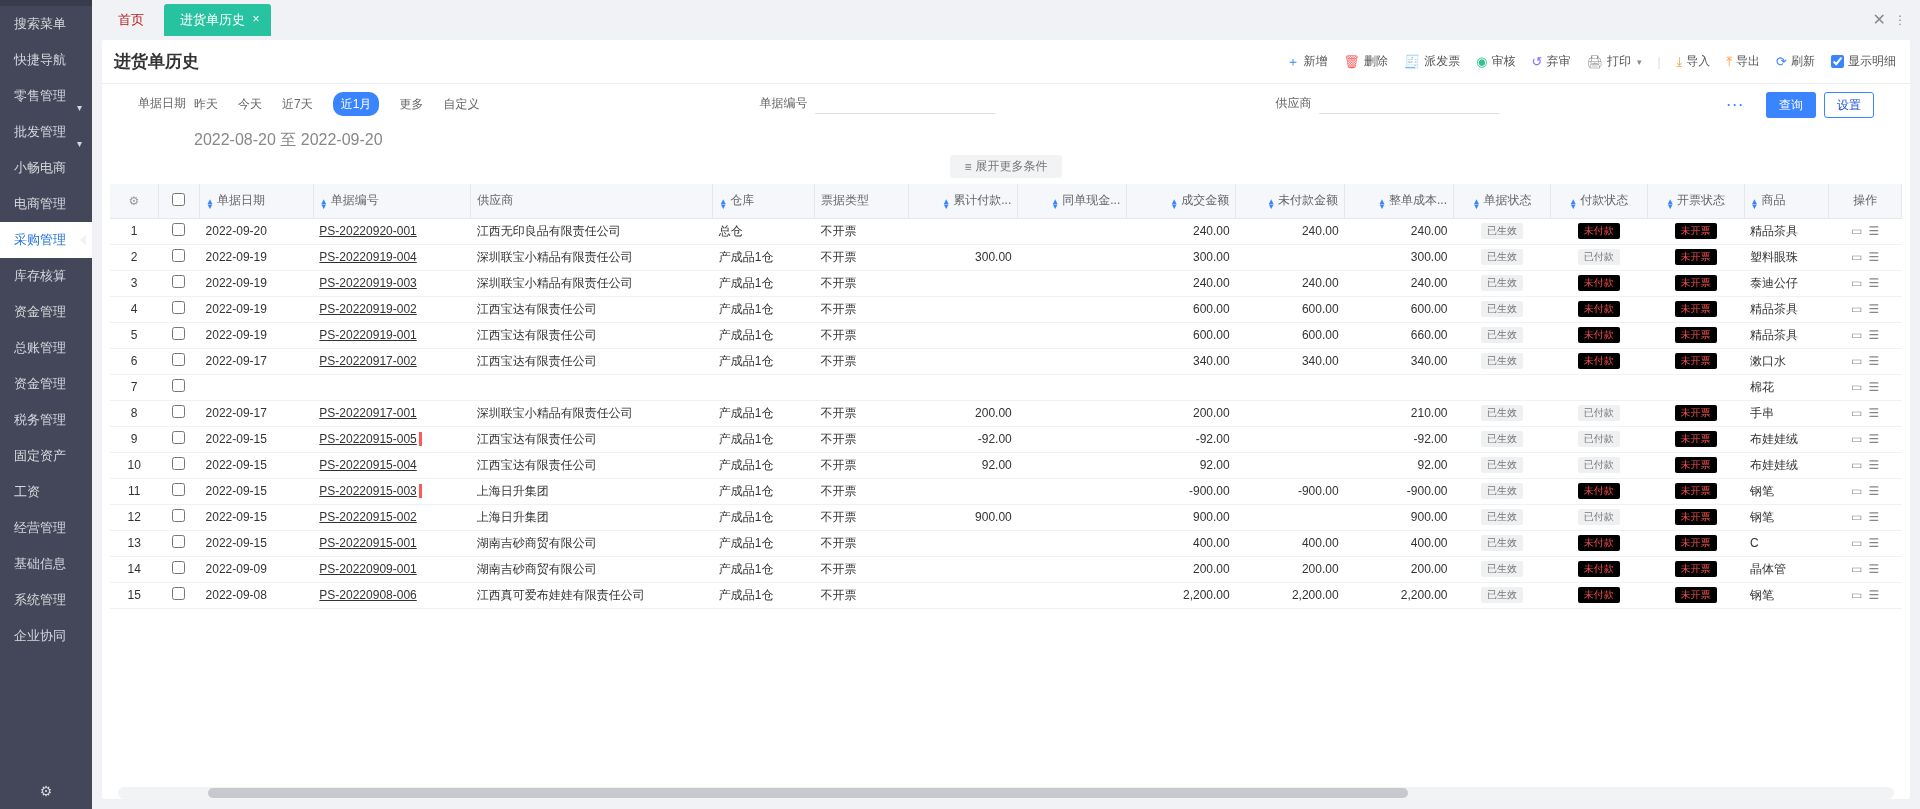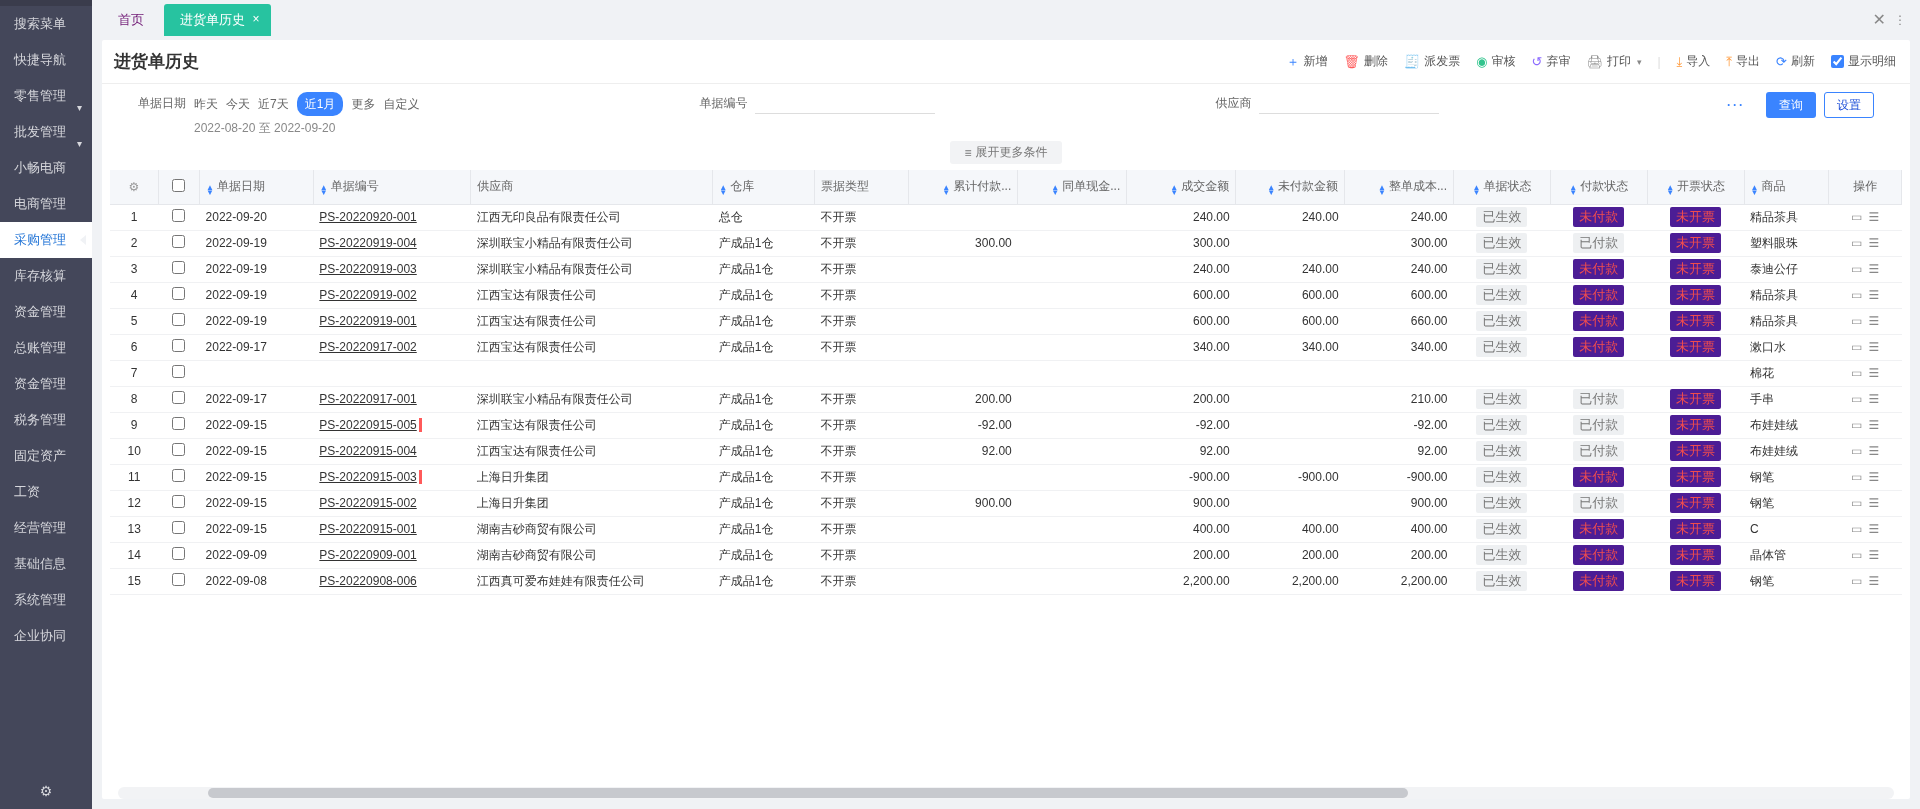--- a/index.html
+++ b/index.html
@@ -14,21 +14,21 @@
   .sidebar .menu-item.selected { background: #fff; color: #2274d6; }
   .sidebar .menu-item.selected::after { content: ""; position: absolute; right: 6px; top: 50%; transform: translateY(-50%); width: 0; height: 0; border-top: 5px solid transparent; border-bottom: 5px solid transparent; border-right: 6px solid #f0f2f5; }
   .sidebar .menu-item .caret { position: absolute; right: 10px; top: 12px; font-size: 10px; }
   .sidebar .gear { height: 26px; text-align: center; font-size: 14px; color: #d6d7dc; }
 
   
   .right { flex: 1; background: #f0f2f5; display: flex; flex-direction: column; overflow: hidden; }
 
   
   .tabs { height: 40px; background: #f0f2f5; display: flex; align-items: center; padding-left: 10px; position: relative; }
-  .tab { height: 32px; line-height: 32px; padding: 0 16px; margin-right: 4px; font-size: 13px; color: #701a75; border-radius: 3px 3px 0 0; cursor: pointer; }
+  .tab { height: 32px; line-height: 32px; padding: 0 16px; margin-right: 4px; font-size: 13px; color: #b91c1c; border-radius: 3px 3px 0 0; cursor: pointer; }
   .tab.home { }
   .tab.active { background: #27c3a0; color: #fff; padding-right: 26px; position: relative; }
   .tab.active .tab-close { position: absolute; right: 8px; top: 8px; width: 14px; height: 14px; font-size: 12px; text-align: center; line-height: 14px; }
   .tabs .tabs-right { position: absolute; right: 14px; top: 10px; display: flex; align-items: center; gap: 8px; color: #888; }
   .tabs .close-all-ico { font-size: 16px; cursor: pointer; }
 
   
   .page { flex: 1; background: #fff; margin: 0 10px 10px 10px; display: flex; flex-direction: column; overflow: hidden; border-radius: 2px; }
 
   
@@ -44,24 +44,24 @@
   .icon-purple { color: #8c6bff; }
   .icon-gray { color: #888; }
   .chk { display: inline-flex; align-items: center; gap: 4px; }
   .chk input { accent-color: #3a84ff; }
 
   
   .filter { padding: 8px 36px 4px 36px; }
   .filter-row { display: flex; align-items: flex-start; }
   .filter-group { display: flex; align-items: flex-start; font-size: 12px; color: #555; }
   .filter-group .label { color: #666; margin-right: 8px; line-height: 22px; }
-  .date-ops { display: flex; align-items: center; gap: 8px; }
+  .date-ops { display: flex; align-items: center; gap: 20px; }
   .date-ops .op { color: #666; cursor: pointer; line-height: 22px; }
   .date-ops .op.sel { background: #3a84ff; color: #fff; border-radius: 10px; padding: 1px 8px; }
-  .date-range { color: #888; font-size: 12px; margin-top: 4px; }
+  .date-range { color: #888; font-size: 16px; margin-top: 14px; }
   .filter-group.order { margin-left: 280px; }
   .filter-group.supplier { margin-left: 280px; }
   .filter input[type=text] { border: none; border-bottom: 1px solid #ddd; outline: none; width: 180px; height: 22px; background: transparent; }
   .filter .right-btns { margin-left: auto; display: flex; align-items: center; gap: 8px; }
   .btn { display: inline-flex; align-items: center; justify-content: center; height: 26px; padding: 0 12px; border-radius: 3px; border: 1px solid transparent; cursor: pointer; font-size: 12px; }
   .btn.primary { background: #3a84ff; color: #fff; }
   .btn.outline { background: #fff; color: #1d4ed8; border-color: #3a84ff; }
   .btn.more { color: #3a84ff; font-weight: bold; letter-spacing: 2px; }
   .expand-more { text-align: center; margin: 4px 0 2px; }
   .expand-more .pill { display: inline-flex; align-items: center; gap: 4px; padding: 3px 14px; background: #f2f3f5; border-radius: 3px; color: #777; cursor: pointer; font-size: 12px; }
@@ -71,23 +71,23 @@
   .table-scroll { flex: 1; overflow: auto; }
   table { border-collapse: collapse; width: 100%; table-layout: fixed; }
   thead th { position: sticky; top: 0; background: #f5f7fa; border-right: 1px solid #e5e7eb; border-bottom: 1px solid #e5e7eb; height: 34px; font-weight: 500; color: #666; font-size: 12px; padding: 0 6px; text-align: left; white-space: nowrap; overflow: hidden; }
   thead th.num { text-align: right; }
   thead th.center { text-align: center; }
   tbody td { border-bottom: 1px solid #f0f1f3; height: 26px; padding: 0 6px; font-size: 12px; white-space: nowrap; overflow: hidden; text-overflow: ellipsis; }
   tbody td.num { text-align: right; }
   tbody td.center { text-align: center; }
   tbody td a { color: #333; }
   .sort-ico { display: inline-flex; flex-direction: column; margin-right: 3px; line-height: 5px; font-size: 8px; color: #3a84ff; }
-  .badge { display: inline-block; padding: 1px 6px; border-radius: 2px; font-size: 13px; }
+  .badge { display: inline-block; padding: 1px 6px; border-radius: 2px; font-size: 10px; }
   .badge.gray { background: #eef0f2; color: #777; }
-  .badge.red { background: #4c1d95; color: #f14d4d; }
+  .badge.red { background: #000000; color: #f14d4d; }
   .red-bar { display: inline-block; width: 3px; height: 14px; background: #ff5a5a; vertical-align: middle; margin-left: 2px; }
   .op-icons { display: flex; gap: 6px; justify-content: center; color: #888; }
   .op-icons span { cursor: pointer; }
   .chk-cell { text-align: center; }
   .gear-cell { text-align: center; color: #999; }
 
   
   tr.totals td { background: #fff9df; }
 
   

